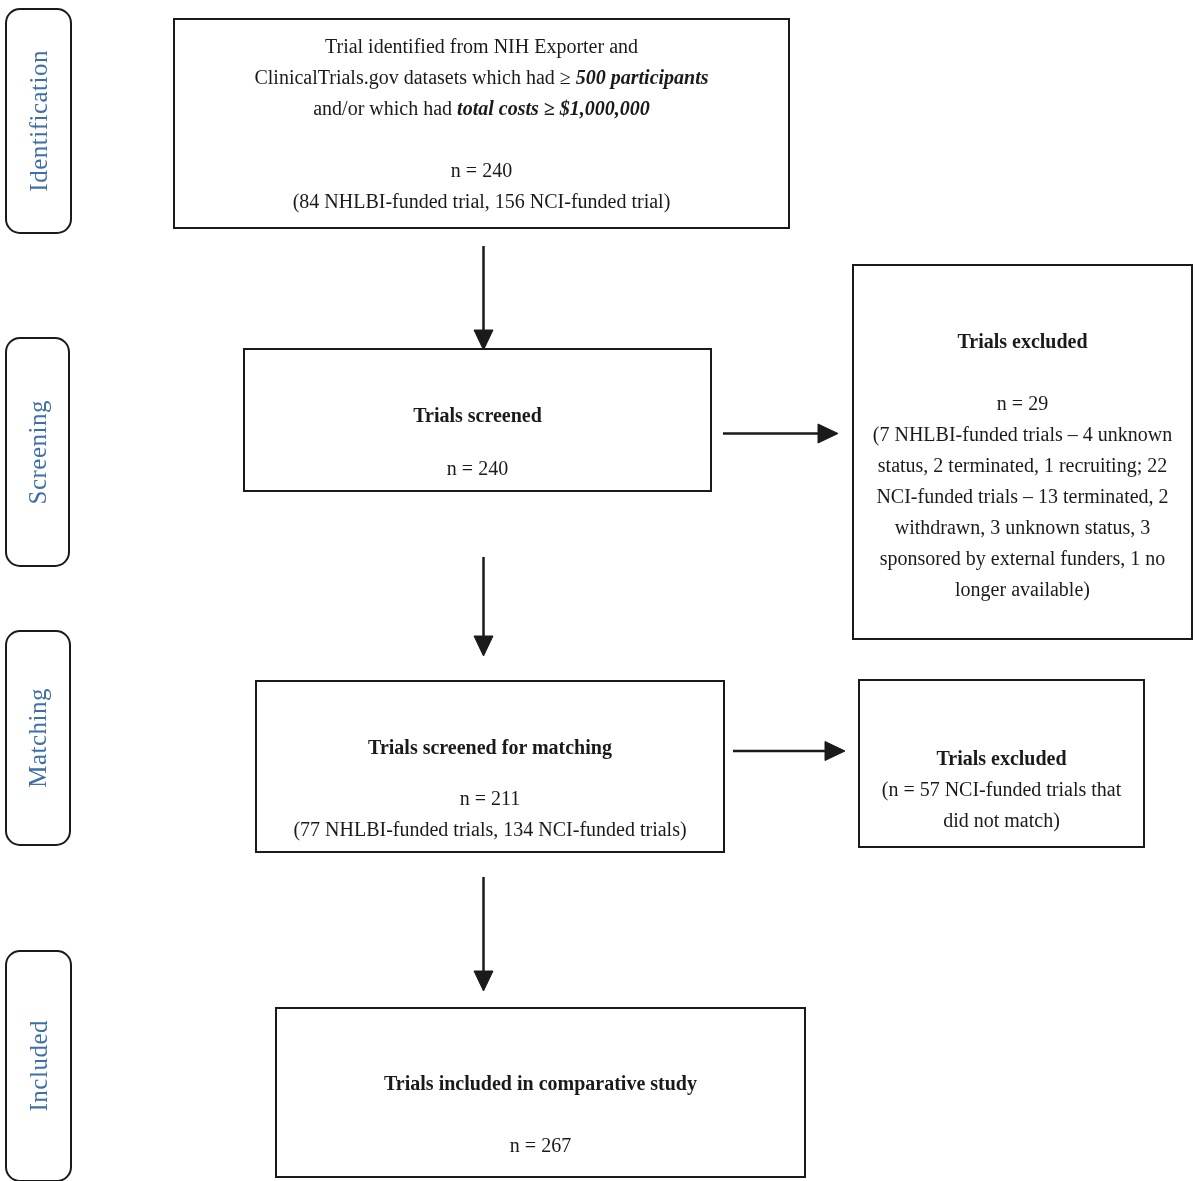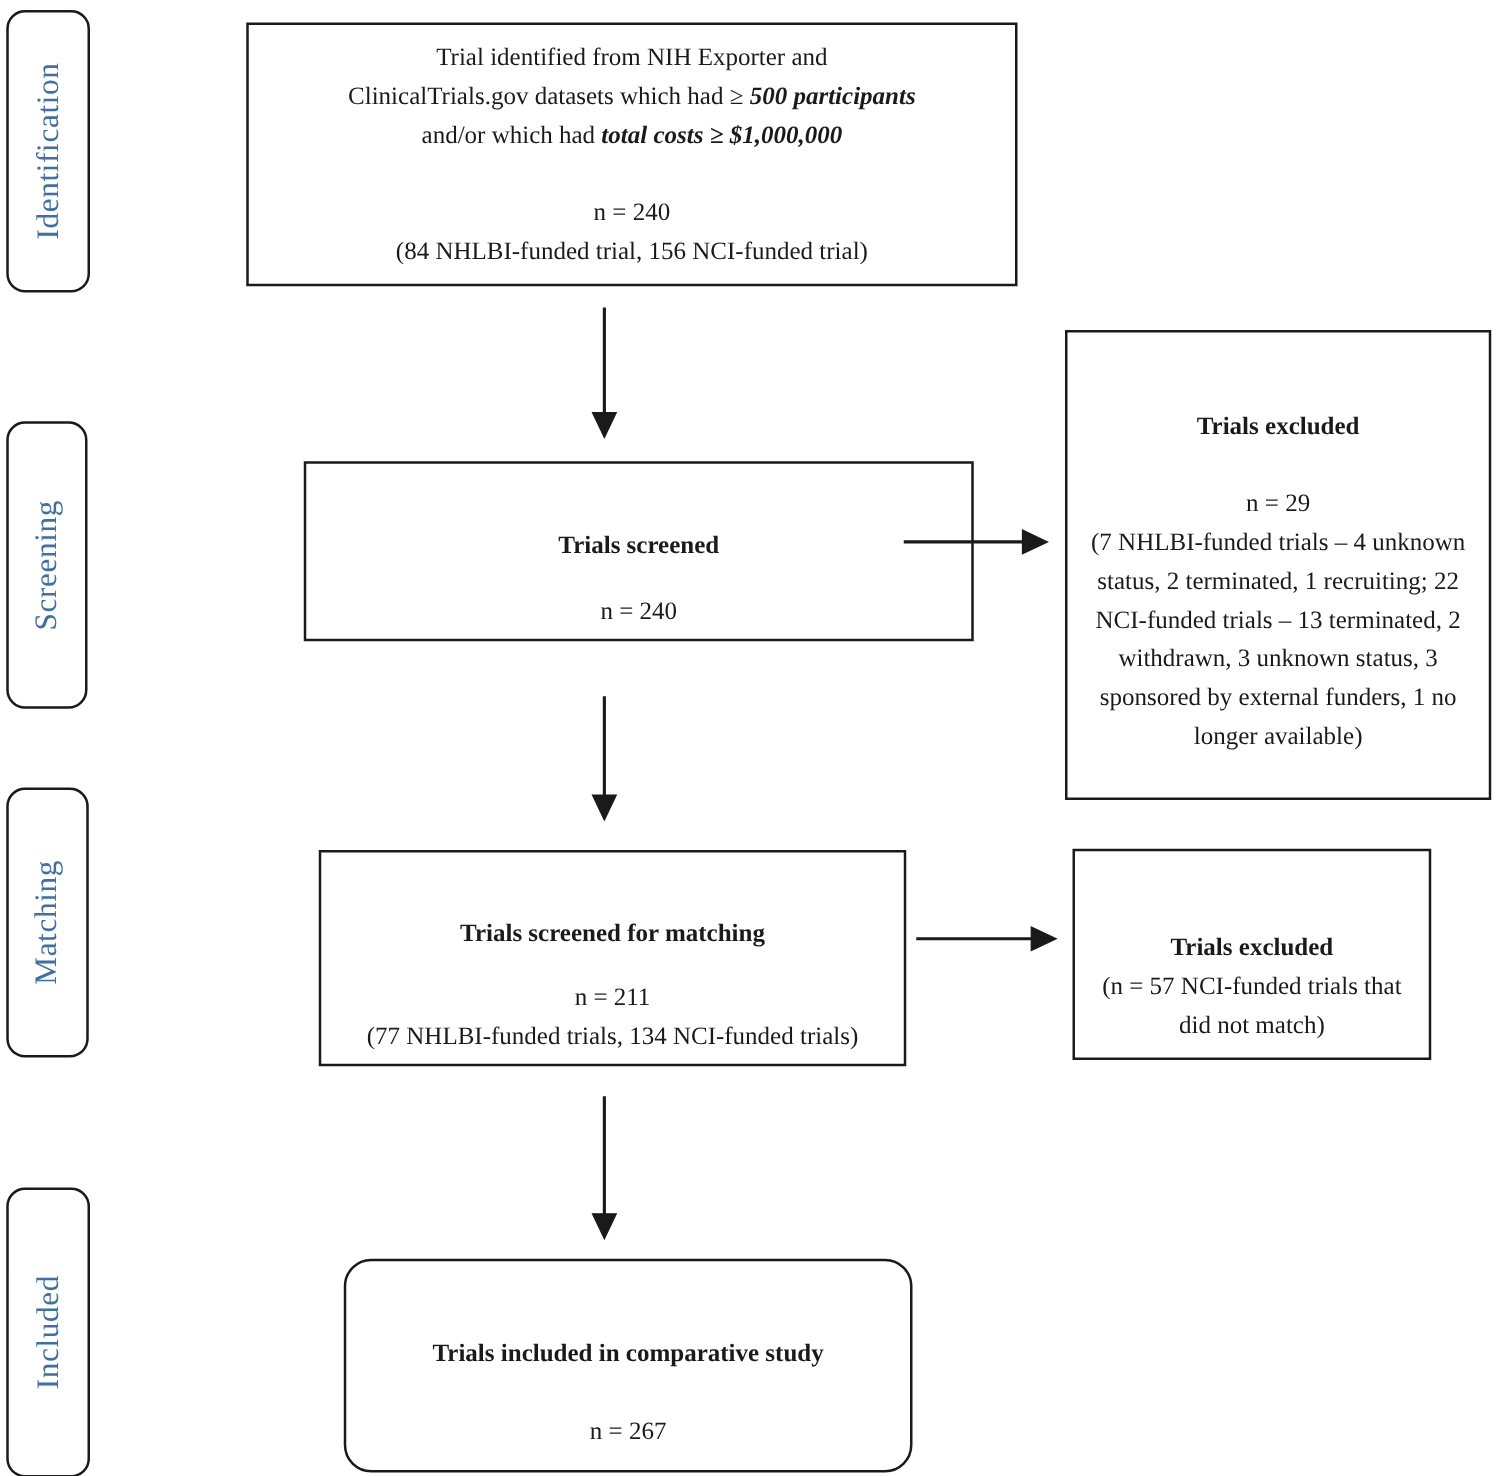--- a/index.html
+++ b/index.html
@@ -49,26 +49,26 @@
     font-size:20px;
     line-height:31px;
     padding:6px 18px;
   }
   .flow-box.center{justify-content:center;}
   .flow-box.top{justify-content:flex-start;}
   .box-title{font-weight:bold;margin-top:44px;}
   .spacer-line{height:31px;}
   .bold{font-weight:bold;font-style:italic;}
 
-  #box-identification{left:173px;top:18px;width:617px;height:211px;margin-left:24px;}
-  #box-screened{left:243px;top:369px;width:536px;height:144px;}
+  #box-identification{left:173px;top:18px;width:617px;height:211px;}
+  #box-screened{left:243px;top:348px;width:469px;height:144px;}
   #box-excluded-screening{left:852px;top:264px;width:341px;height:376px;padding-top:16px;}
   #box-matching{left:255px;top:680px;width:470px;height:173px;}
   #box-excluded-matching{left:858px;top:679px;width:287px;height:169px;padding-top:18px;}
-  #box-included{left:275px;top:1007px;width:455px;height:171px;border-radius:22px;}
+  #box-included{left:275px;top:1007px;width:531px;height:171px;}
 
   
   .arrow-layer{
     position:absolute;left:0;top:0;width:1200px;height:1181px;
     pointer-events:none;
   }
 </style>
 </head>
 <body>
 

